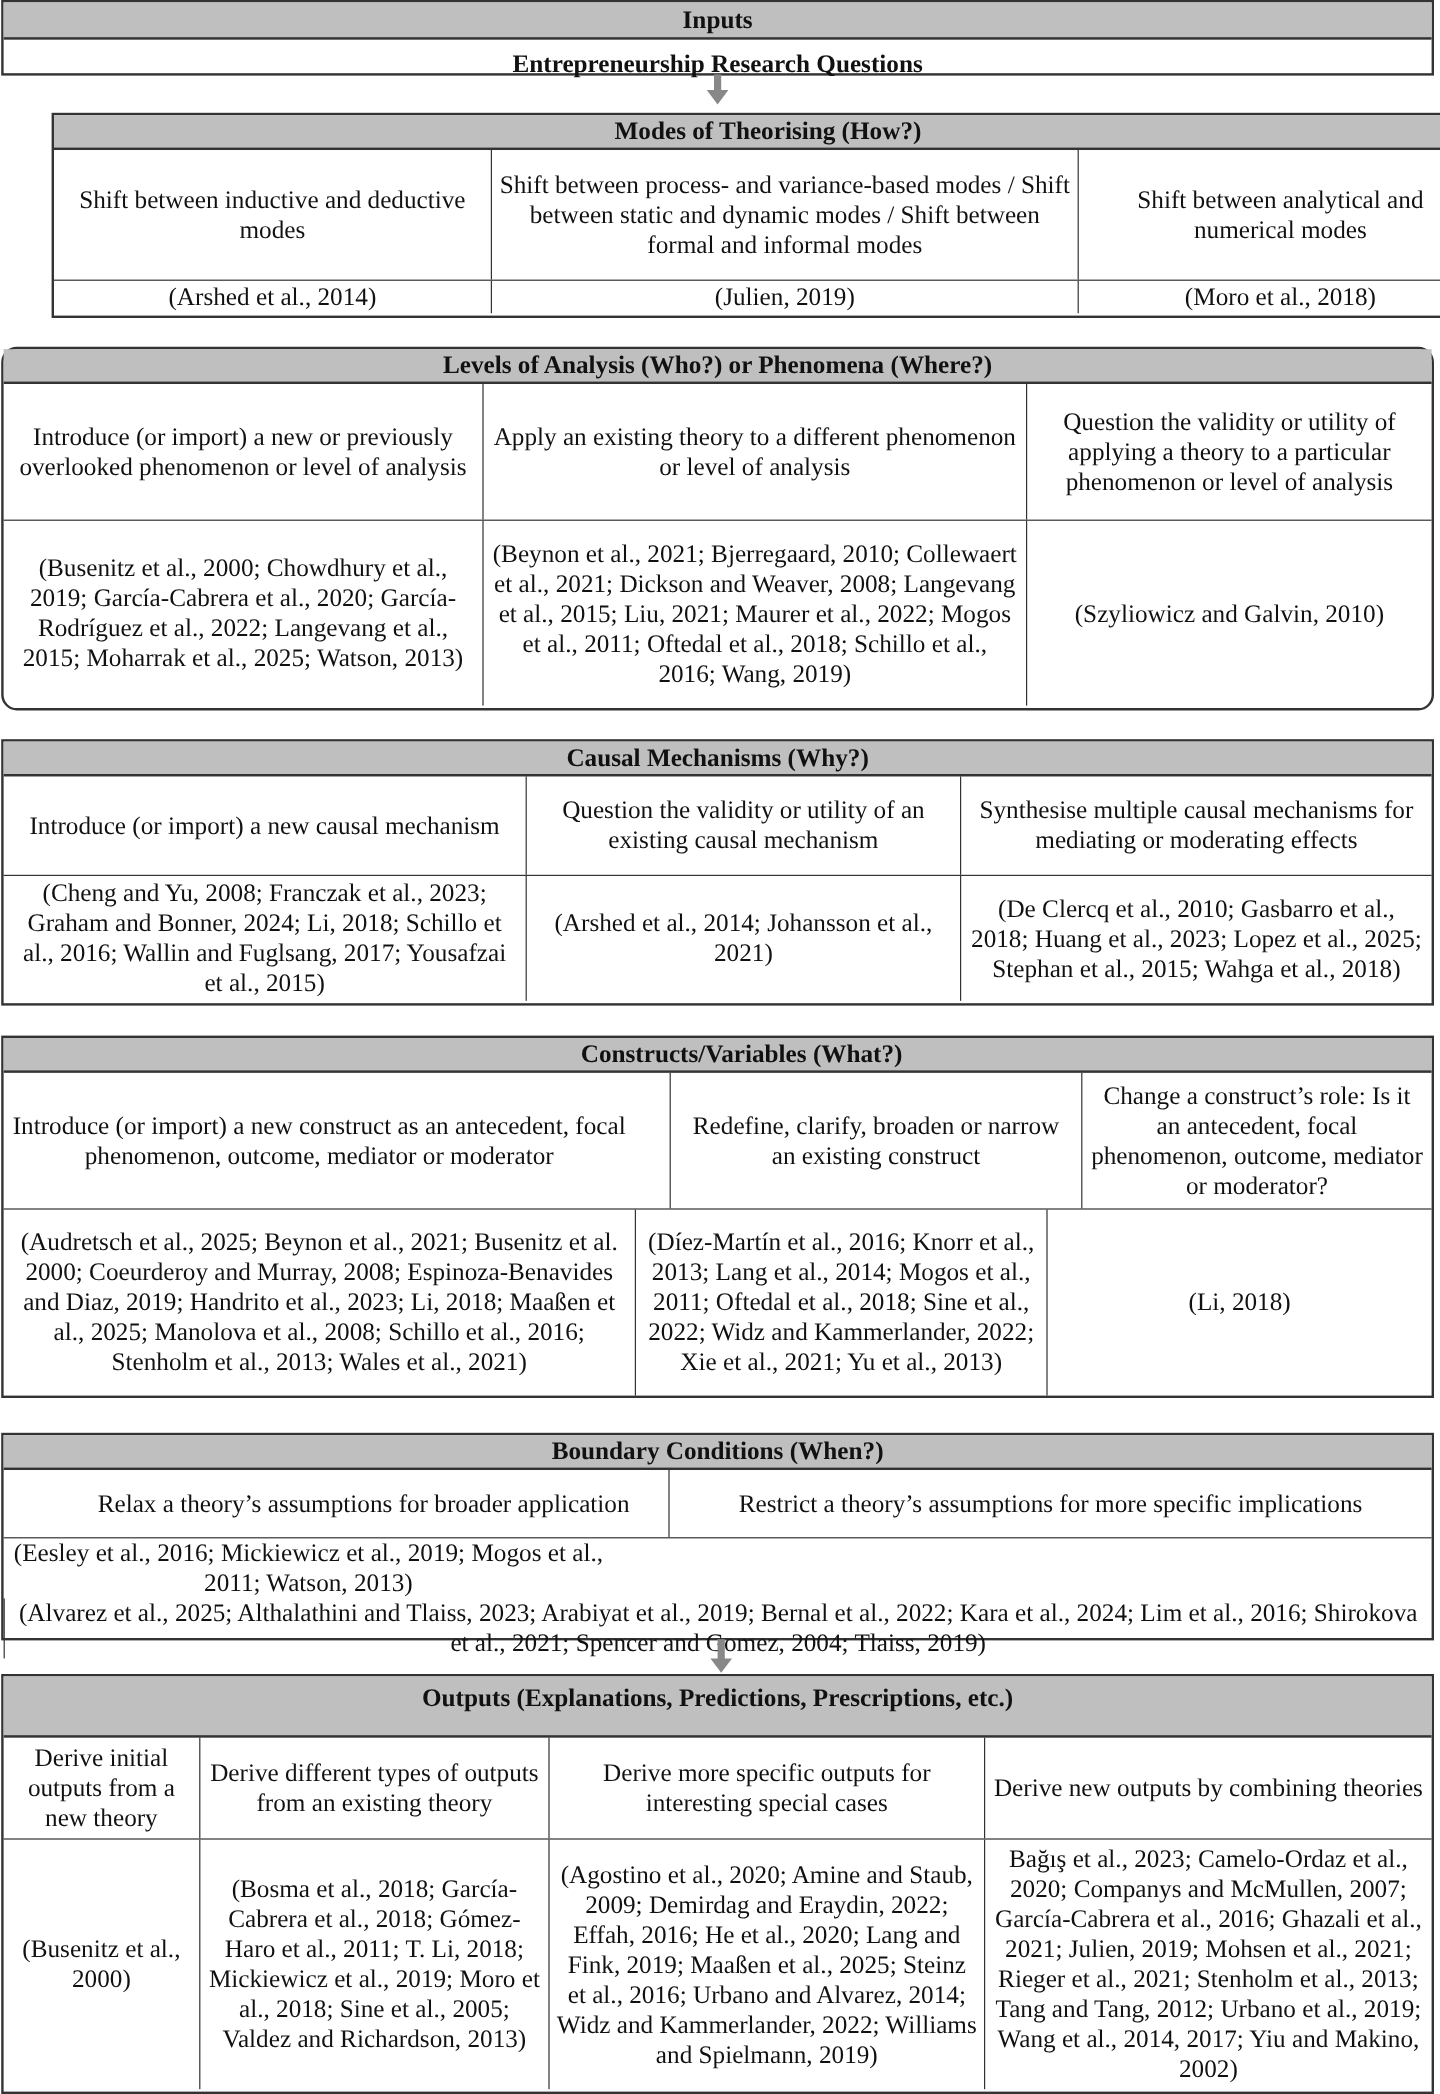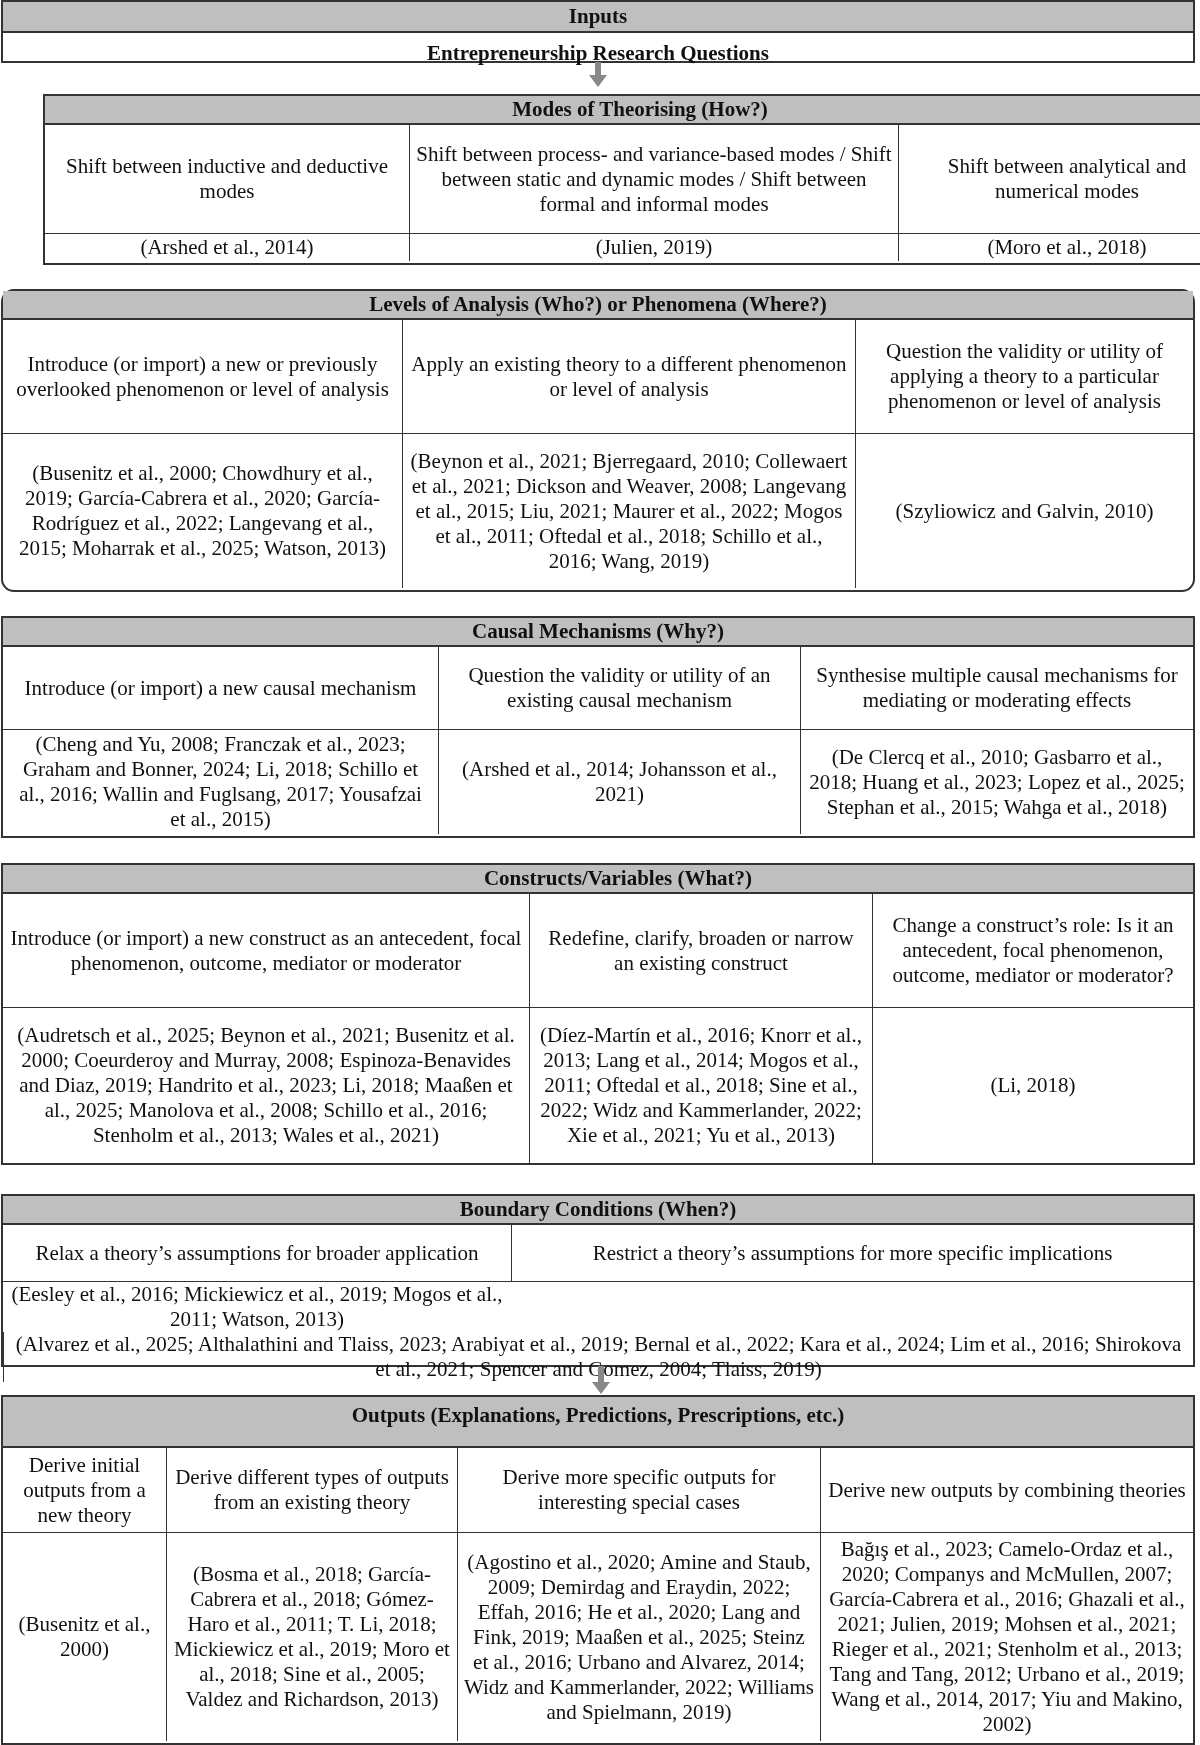--- a/index.html
+++ b/index.html
@@ -71,33 +71,33 @@
     <div class="cell" style="width:435px;">(Cheng and Yu, 2008; Franczak et al., 2023; Graham and Bonner, 2024; Li, 2018; Schillo et al., 2016; Wallin and Fuglsang, 2017; Yousafzai et al., 2015)</div>
     <div class="cell" style="width:362px;">(Arshed et al., 2014; Johansson et al., 2021)</div>
     <div class="cell" style="flex:1;">(De Clercq et al., 2010; Gasbarro et al., 2018; Huang et al., 2023; Lopez et al., 2025; Stephan et al., 2015; Wahga et al., 2018)</div>
   </div>
 </div>
 
 <div class="box" style="top:863px; height:302px;">
   <div class="hdr" style="height:29px;padding-left:40px;">Constructs/Variables (What?)</div>
   <div class="row" style="height:113px;">
     <div class="cell" style="width:526px;">Introduce (or import) a new construct as an antecedent, focal phenomenon, outcome, mediator or moderator</div>
-    <div class="cell" style="width:343px;">Redefine, clarify, broaden or narrow an existing construct</div>
+    <div class="cell" style="width:343px;margin-left:29px;">Redefine, clarify, broaden or narrow an existing construct</div>
     <div class="cell" style="flex:1;">Change a construct’s role: Is it an antecedent, focal phenomenon, outcome, mediator or moderator?</div>
   </div>
   <div class="row" style="height:156px;">
     <div class="cell" style="width:526px;">(Audretsch et al., 2025; Beynon et al., 2021; Busenitz et al. 2000; Coeurderoy and Murray, 2008; Espinoza-Benavides and Diaz, 2019; Handrito et al., 2023; Li, 2018; Maaßen et al., 2025; Manolova et al., 2008; Schillo et al., 2016; Stenholm et al., 2013; Wales et al., 2021)</div>
     <div class="cell" style="width:343px;">(Díez-Martín et al., 2016; Knorr et al., 2013; Lang et al., 2014; Mogos et al., 2011; Oftedal et al., 2018; Sine et al., 2022; Widz and Kammerlander, 2022; Xie et al., 2021; Yu et al., 2013)</div>
     <div class="cell" style="flex:1;">(Li, 2018)</div>
   </div>
 </div>
 
 <div class="box" style="top:1194px; height:173px;">
   <div class="hdr" style="height:29px;">Boundary Conditions (When?)</div>
-  <div class="row" style="height:56px;">
+  <div class="row" style="height:56px;padding-left:46px;">
     <div class="cell" style="width:508px;">Relax a theory’s assumptions for broader application</div>
     <div class="cell" style="flex:1;">Restrict a theory’s assumptions for more specific implications</div>
   </div>
   <div class="row" style="height:82px;flex-direction:column;">
     <div class="cell" style="width:508px;">(Eesley et al., 2016; Mickiewicz et al., 2019; Mogos et al., 2011; Watson, 2013)</div>
     <div class="cell" style="flex:1;">(Alvarez et al., 2025; Althalathini and Tlaiss, 2023; Arabiyat et al., 2019; Bernal et al., 2022; Kara et al., 2024; Lim et al., 2016; Shirokova et al., 2021; Spencer and Gomez, 2004; Tlaiss, 2019)</div>
   </div>
 </div>
 
 <div class="arrow" style="left:601px; top:1366px;">

